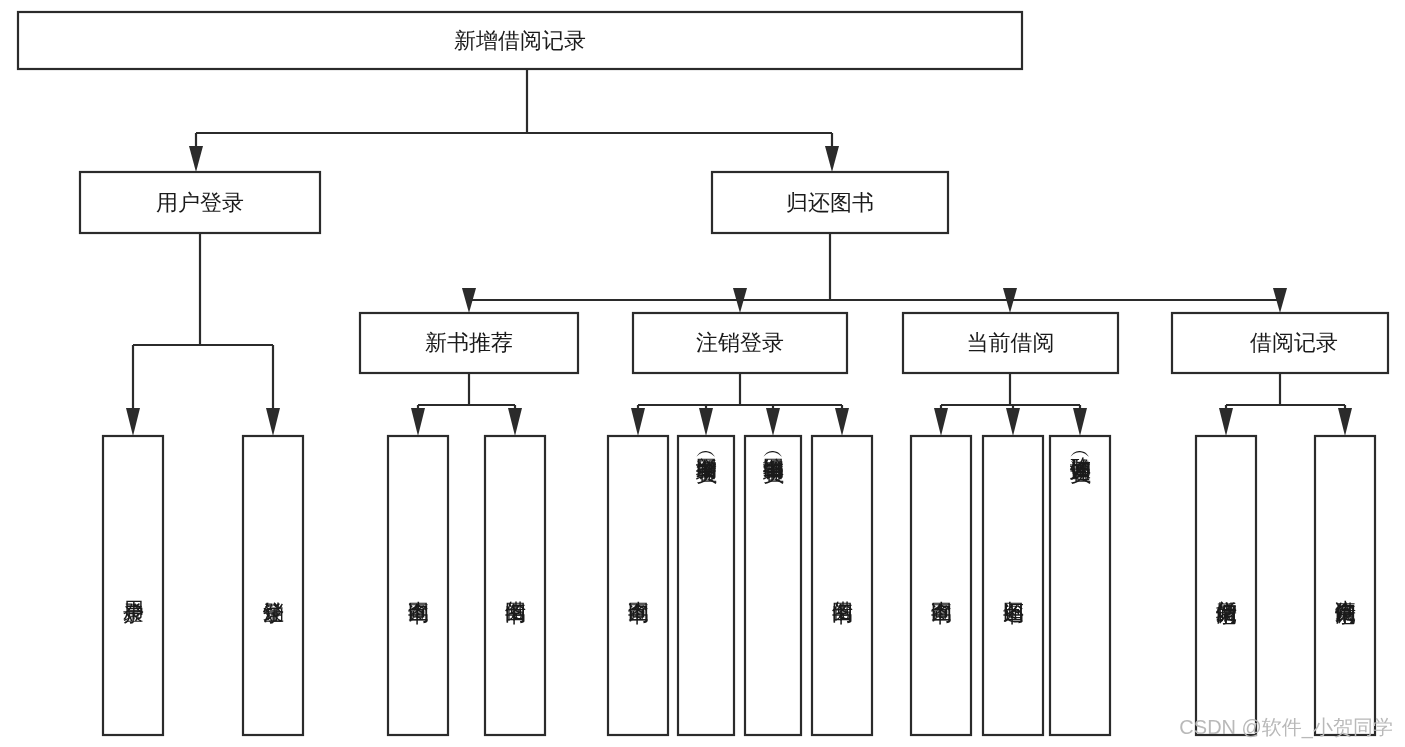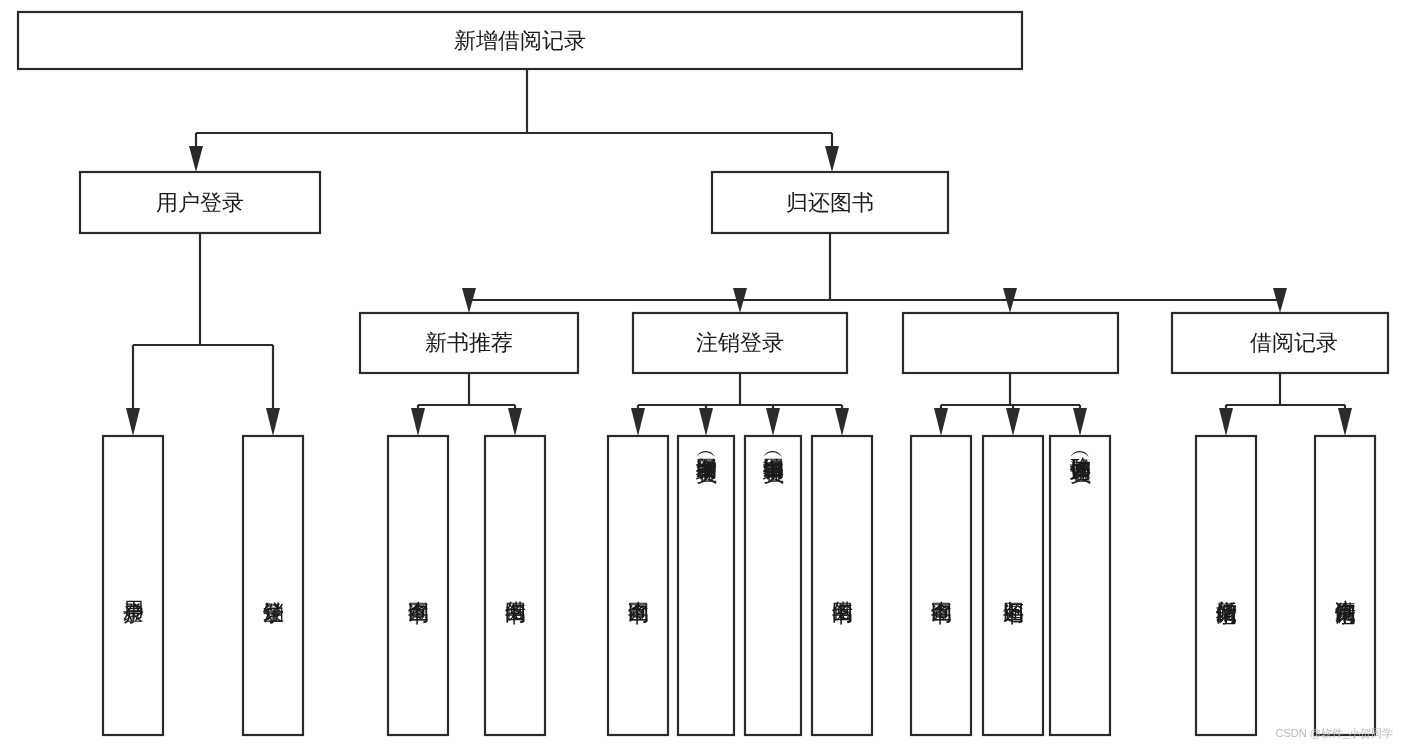--- a/index.html
+++ b/index.html
@@ -69,21 +69,21 @@
     font-family: "Liberation Sans", "DejaVu Sans", sans-serif;
     font-size: 22px;
     color: #1a1a1a;
     white-space: nowrap;
   }
   .watermark {
     position: absolute;
     right: 12px;
     bottom: 6px;
     font-family: "Liberation Sans", "DejaVu Sans", sans-serif;
-    font-size: 11px;
+    font-size: 20px;
     color: #b9b9b9;
     white-space: nowrap;
     user-select: none;
     margin-left: 25px;
   }
 </style>
 </head>
 <body>
 
 <div id="diagram-root">
@@ -206,20 +206,23 @@
   </div>
 
   <div class="horiz-text-wrap" style="left:360px; top:313px; width:218px; height:60px;text-align:right;">
     <span class="horiz-text">新书推荐</span>
   </div>
 
   <div class="horiz-text-wrap" style="left:633px; top:313px; width:214px; height:60px;">
     <span class="horiz-text">注销登录</span>
   </div>
 
+  <div class="horiz-text-wrap" style="left:903px; top:313px; width:215px; height:60px;">
+    <span class="horiz-text">当前借阅</span>
+  </div>
 
   <div class="horiz-text-wrap" style="left:1172px; top:313px; width:244px; height:60px;">
     <span class="horiz-text">借阅记录</span>
   </div>
 
   <div class="vert-text-wrap" style="left:103px; top:436px; width:60px; height:299px;">
     <span class="vert-text">用户登录</span>
   </div>
   <div class="vert-text-wrap" style="left:243px; top:436px; width:60px; height:299px;">
     <span class="vert-text">注销登录</span>

